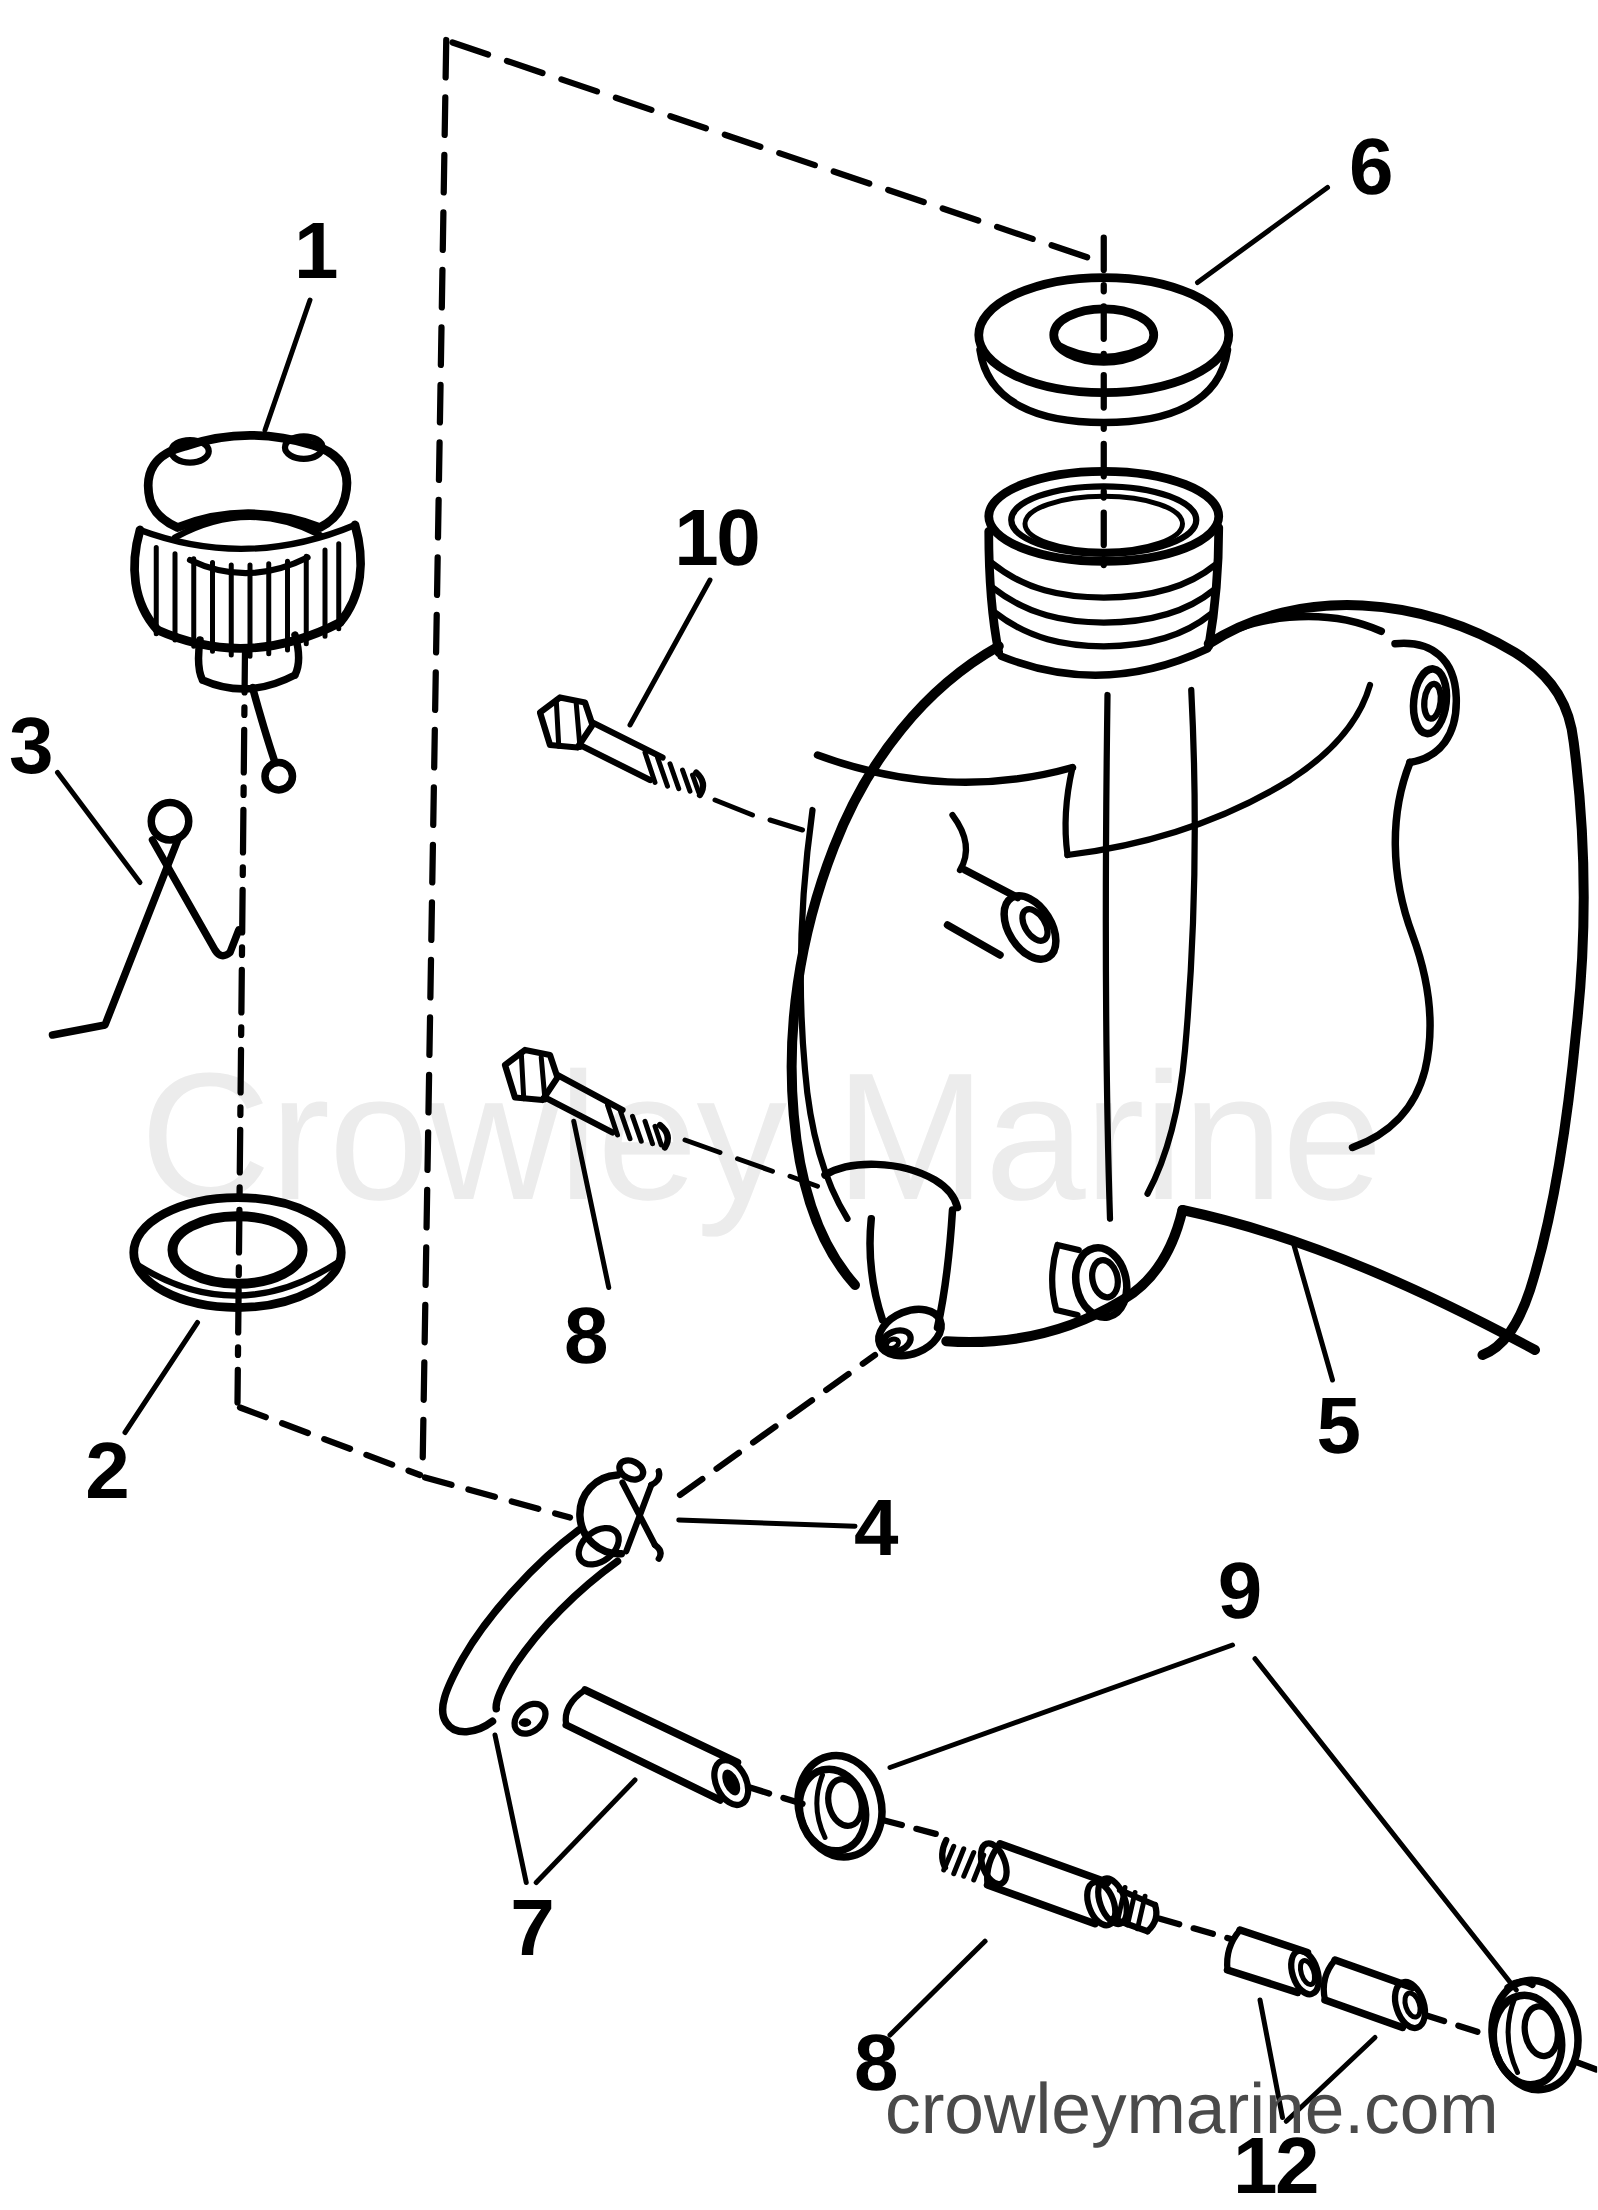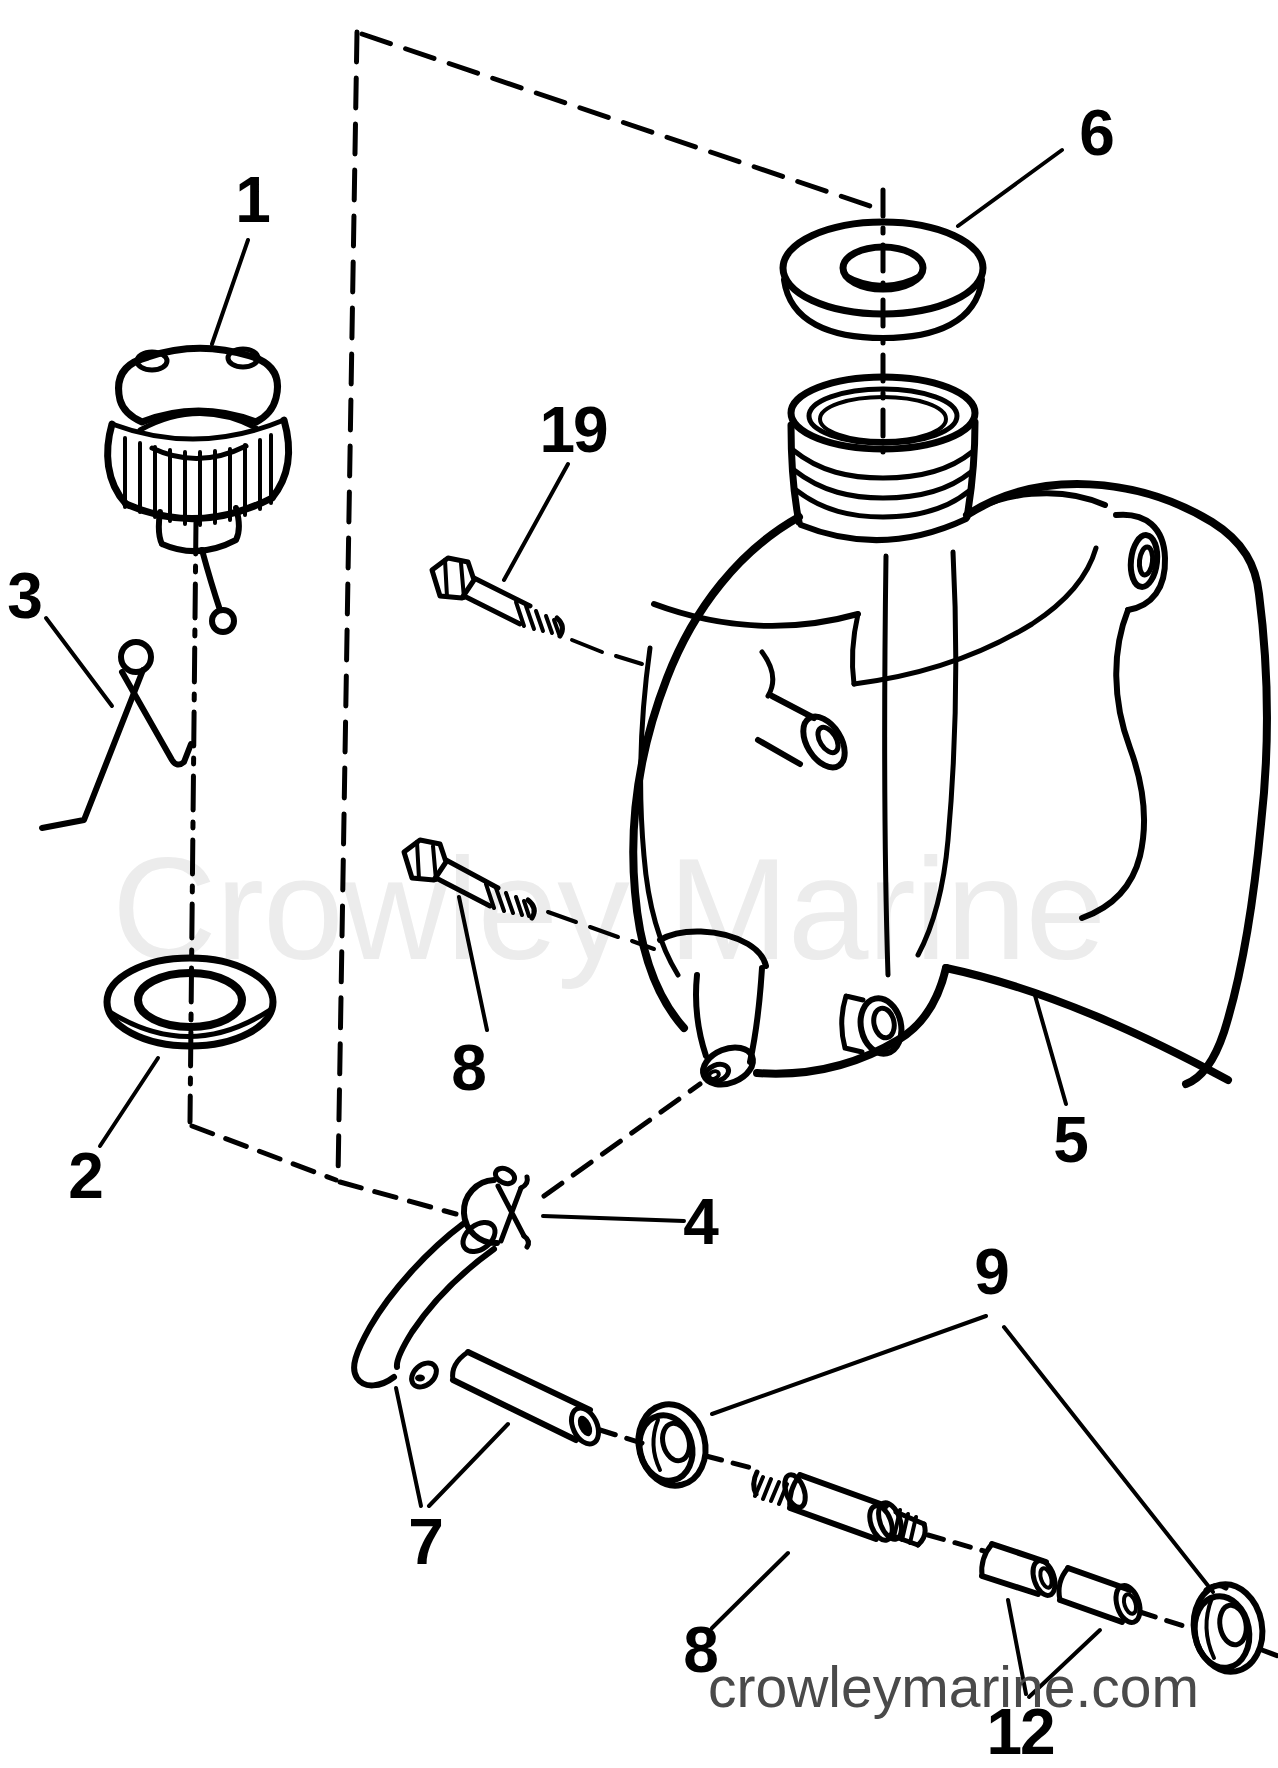--- a/index.html
+++ b/index.html
@@ -26,21 +26,21 @@
 
   <div class="lbl" style="left:252px;top:200px">1</div>
   <div class="lbl" style="left:85px;top:1176px">2</div>
   <div class="lbl" style="left:24px;top:596px">3</div>
   <div class="lbl" style="left:700px;top:1222px">4</div>
   <div class="lbl" style="left:1070px;top:1140px">5</div>
   <div class="lbl" style="left:1096px;top:133px">6</div>
   <div class="lbl" style="left:425px;top:1542px">7</div>
   <div class="lbl" style="left:468px;top:1068px">8</div>
   <div class="lbl" style="left:991px;top:1272px">9</div>
-  <div class="lbl" style="left:573px;top:430px">19</div>
+  <div class="lbl" style="left:573px;top:430px">10</div>
   <div class="lbl" style="left:700px;top:1650px">8</div>
   <div class="lbl" style="left:1020px;top:1732px">12</div>
 
   <svg class="art" width="1278" height="1768" viewBox="0 0 1278 1768">
 
     <g class="stroke s5">
       <path d="M 357 32 L 338 1178" stroke-dasharray="30 16"></path>
       <path d="M 362 34 L 876 208" stroke-dasharray="30 16"></path>
       <path d="M 196 520 L 190 1122" stroke-dasharray="34 12 6 12"></path>
       <path d="M 192 1126 L 336 1180" stroke-dasharray="22 14"></path>

